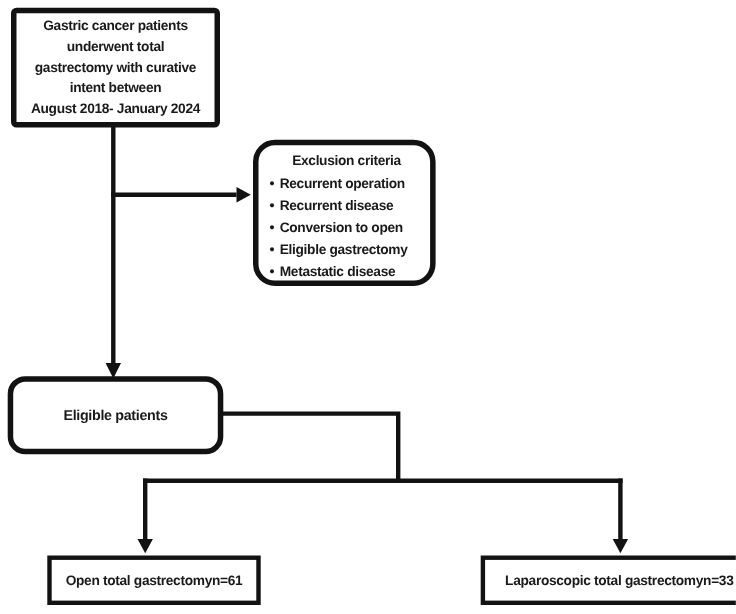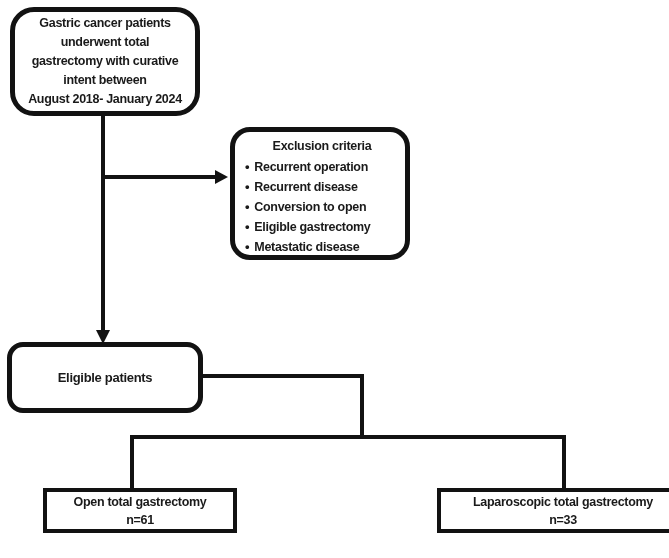--- a/index.html
+++ b/index.html
@@ -28,35 +28,35 @@
     position: absolute;
     box-sizing: border-box;
     background: #ffffff;
     border: 5px solid #121212;
   }
   .node-source {
     left: 10px;
     top: 7px;
     width: 190px;
     height: 109px;
-    border-radius: 24px;
+    border-radius: 5px;
     display: flex;
     align-items: center;
     justify-content: center;
     text-align: center;
     font-size: 12.5px;
     line-height: 19px;
     letter-spacing: -0.3px;
     white-space: pre-line;
     padding: 1px 6px;
   }
   .node-exclusion {
     left: 230px;
     top: 127px;
-    width: 180px;
+    width: 166px;
     height: 133px;
     border-radius: 20px;
     padding: 6px 6px 4px 10px;
   }
   .exclusion-title {
     text-align: center;
     font-size: 12.5px;
     line-height: 17px;
     letter-spacing: -0.3px;
     margin-bottom: 2px;
@@ -86,24 +86,24 @@
     border-radius: 16px;
     display: flex;
     align-items: center;
     justify-content: center;
     font-size: 13px;
     letter-spacing: -0.3px;
   }
   .node-outcome {
     border-width: 4px;
     border-radius: 0;
-    top: 488px;
+    top: 505px;
     height: 45px;
     display: flex;
-    flex-direction: column;
+    flex-direction: row;
     align-items: center;
     justify-content: center;
     text-align: center;
     font-size: 12.5px;
     line-height: 18px;
     letter-spacing: -0.3px;
   }
   .node-open {
     left: 43px;
     width: 194px;

